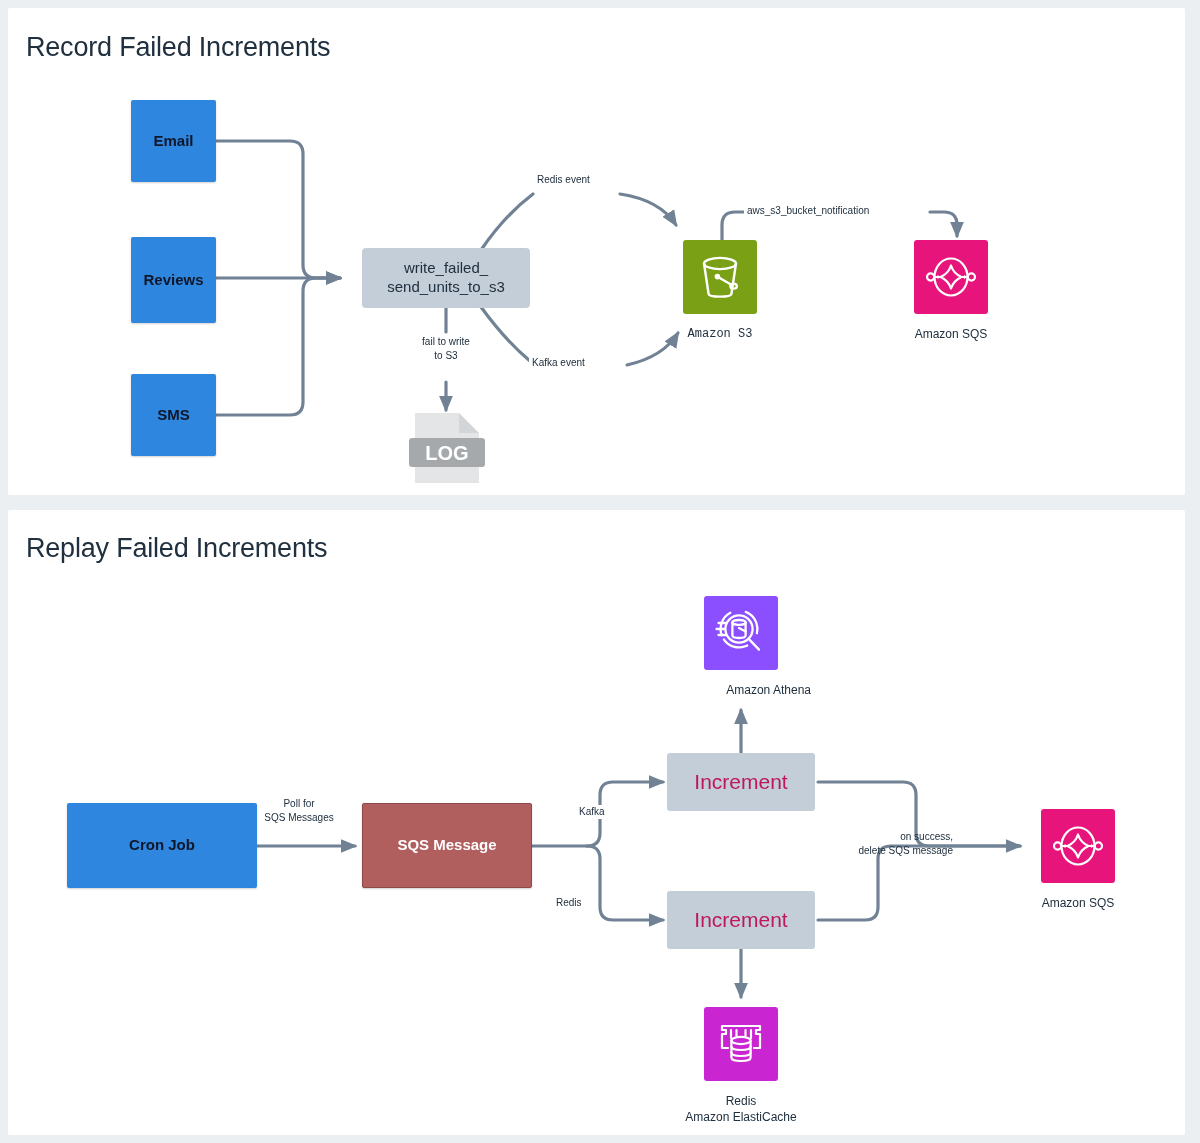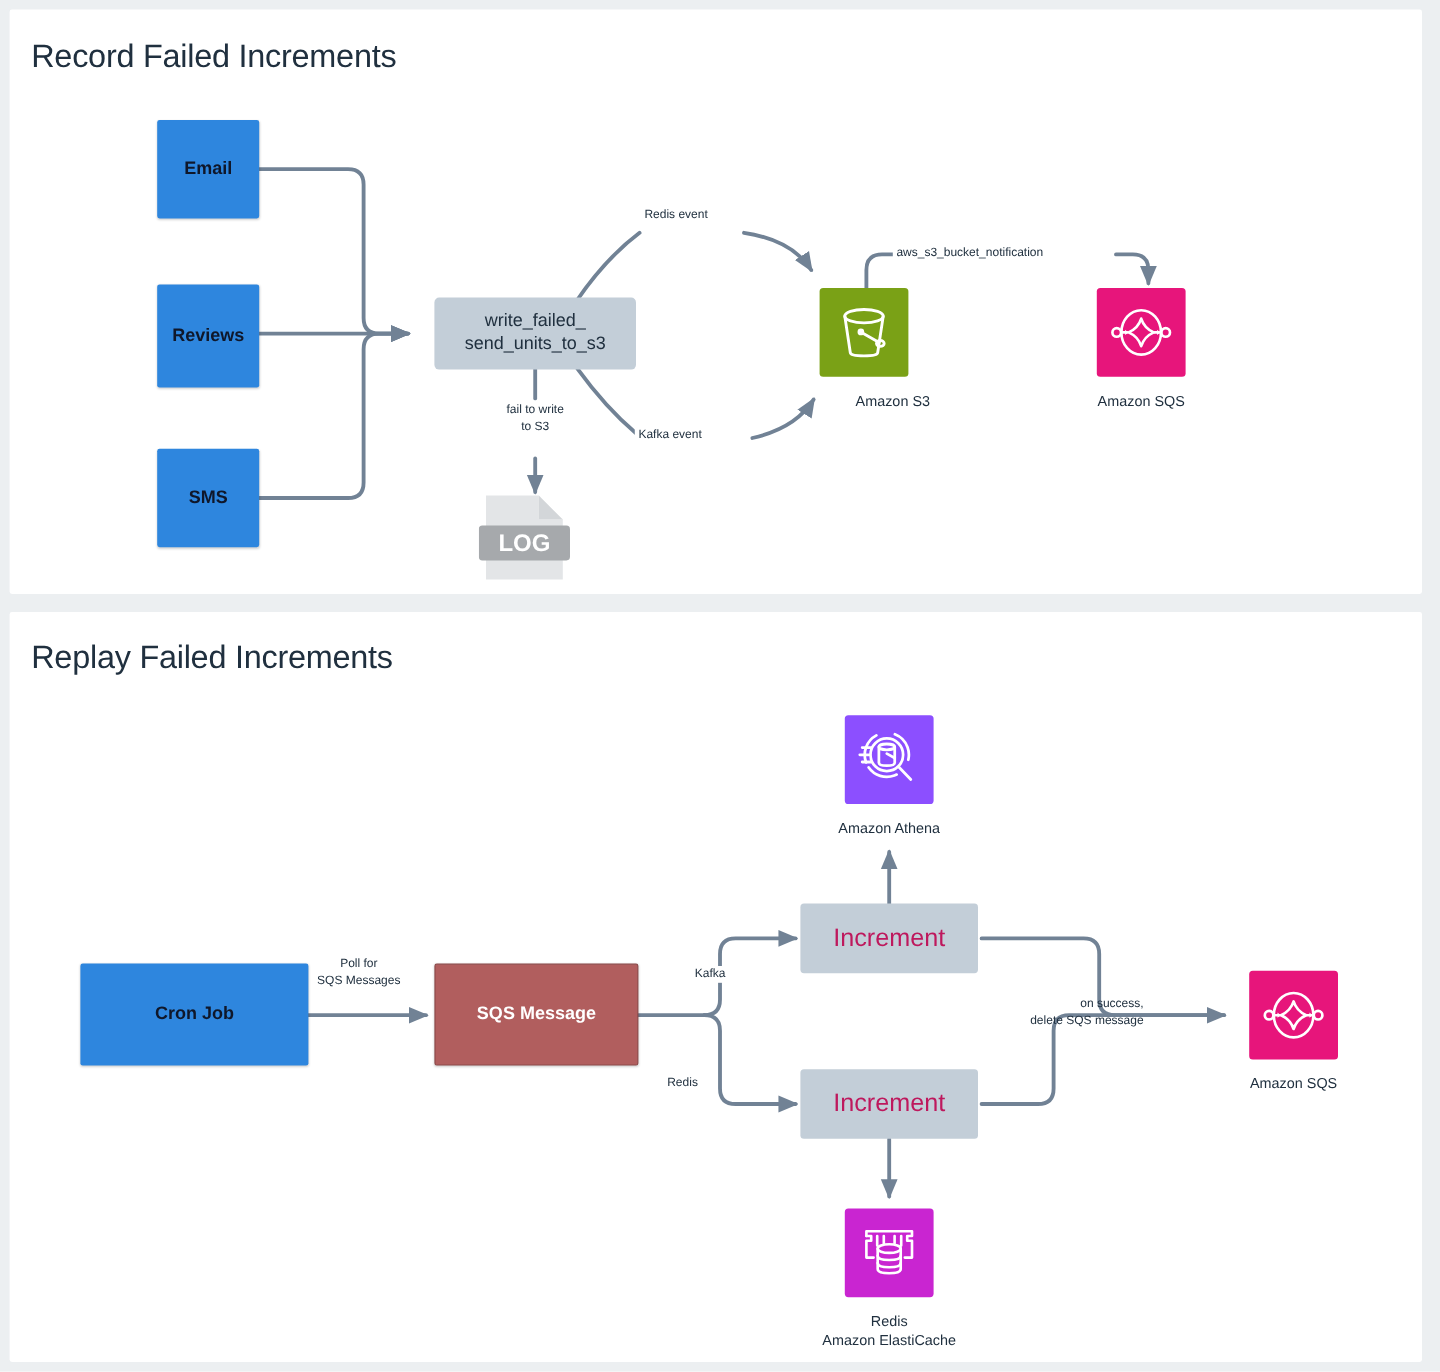--- a/index.html
+++ b/index.html
@@ -176,42 +176,42 @@
 </div>
 
 <div class="elabel onwhite" style="left:534px;top:173px;">Redis event</div>
 <div class="elabel onwhite" style="left:529px;top:356px;">Kafka event</div>
 <div class="elabel" style="left:396px;top:335px;width:100px;">
   <div>fail to write</div>
   <div>to S3</div>
 </div>
 <div class="elabel onwhite" style="left:744px;top:204px;">aws_s3_bucket_notification</div>
 
-<div class="logicon" style="left:399px;top:411px;">
+<div class="logicon" style="left:409px;top:411px;">
   <svg width="76" height="74" viewBox="0 0 76 74">
     <path d="M6 2 h44 l20 20 v50 h-64 z" fill="#e3e5e7"></path>
     <path d="M50 2 l20 20 h-20 z" fill="#ffffff"></path>
     <path d="M50 2 l20 20 h-20 z" fill="#d3d6d9"></path>
     <rect x="0" y="27" width="76" height="29" rx="3" fill="#a6a9ac"></rect>
     <text x="38" y="48.5" text-anchor="middle" font-family="Liberation Sans, sans-serif" font-size="20" font-weight="bold" fill="#ffffff">LOG</text>
   </svg>
 </div>
 
 <div class="aws aws-s3" style="left:683px;top:240px;">
   <svg width="52" height="52" viewBox="0 0 52 52">
     <g fill="none" stroke="#ffffff" stroke-width="2.4" stroke-linecap="round" stroke-linejoin="round">
       <ellipse cx="26" cy="12.5" rx="16" ry="5.6"></ellipse>
       <path d="M10 12.5 L14.6 43 Q15 45.6 26 45.6 Q37 45.6 37.4 43 L42 12.5"></path>
       <path d="M24 26 L38.6 34.5"></path>
       <circle cx="23.4" cy="25.6" r="1.6" fill="#ffffff"></circle>
       <ellipse cx="39.6" cy="35.2" rx="3.2" ry="2.4"></ellipse>
     </g>
   </svg>
 </div>
-<div class="aws-label" style="left:684px;top:326px;width:120px;">Amazon S3</div>
+<div class="aws-label" style="left:660px;top:326px;width:120px;font-family:Liberation Mono, monospace;">Amazon S3</div>
 
 <div class="aws aws-sqs" style="left:914px;top:240px;">
   <svg width="52" height="52" viewBox="0 0 52 52">
     <g fill="none" stroke="#ffffff" stroke-width="2.2" stroke-linecap="round" stroke-linejoin="round">
       <ellipse cx="26" cy="26" rx="16.5" ry="18.5"></ellipse>
       <path d="M26 14.5 Q28.5 22.5 36.5 26 Q28.5 29.5 26 37.5 Q23.5 29.5 15.5 26 Q23.5 22.5 26 14.5 z"></path>
       <circle cx="5.6" cy="26" r="3.6"></circle>
       <circle cx="46.4" cy="26" r="3.6"></circle>
       <path d="M10.4 26 L14.4 26"></path>
       <path d="M12.6 23.8 L15.2 26 L12.6 28.2" fill="#ffffff" stroke="none"></path>
@@ -255,21 +255,21 @@
       <circle cx="25" cy="23" r="13.6"></circle>
       <circle cx="25" cy="23" r="18.4" stroke-dasharray="26 16" transform="rotate(160 25 23)"></circle>
       <path d="M35.2 33.4 L45 43.6"></path>
       <path d="M4.5 17 L12 17 M2.5 23 L10.5 23 M4.5 29 L12 29"></path>
       <ellipse cx="25" cy="16.4" rx="6.6" ry="2.4"></ellipse>
       <path d="M18.4 16.4 L18.4 29.6 Q18.4 32 25 32 Q31.6 32 31.6 29.6 L31.6 16.4"></path>
       <path d="M25 22 L31.6 25.6"></path>
     </g>
   </svg>
 </div>
-<div class="aws-label" style="left:671px;top:682px;width:140px;">Amazon Athena</div>
+<div class="aws-label" style="left:671px;top:682px;width:140px;text-align:right;">Amazon Athena</div>
 
 <div class="aws aws-sqs" style="left:1041px;top:809px;">
   <svg width="52" height="52" viewBox="0 0 52 52">
     <g fill="none" stroke="#ffffff" stroke-width="2.2" stroke-linecap="round" stroke-linejoin="round">
       <ellipse cx="26" cy="26" rx="16.5" ry="18.5"></ellipse>
       <path d="M26 14.5 Q28.5 22.5 36.5 26 Q28.5 29.5 26 37.5 Q23.5 29.5 15.5 26 Q23.5 22.5 26 14.5 z"></path>
       <circle cx="5.6" cy="26" r="3.6"></circle>
       <circle cx="46.4" cy="26" r="3.6"></circle>
       <path d="M10.4 26 L14.4 26"></path>
       <path d="M12.6 23.8 L15.2 26 L12.6 28.2" fill="#ffffff" stroke="none"></path>

